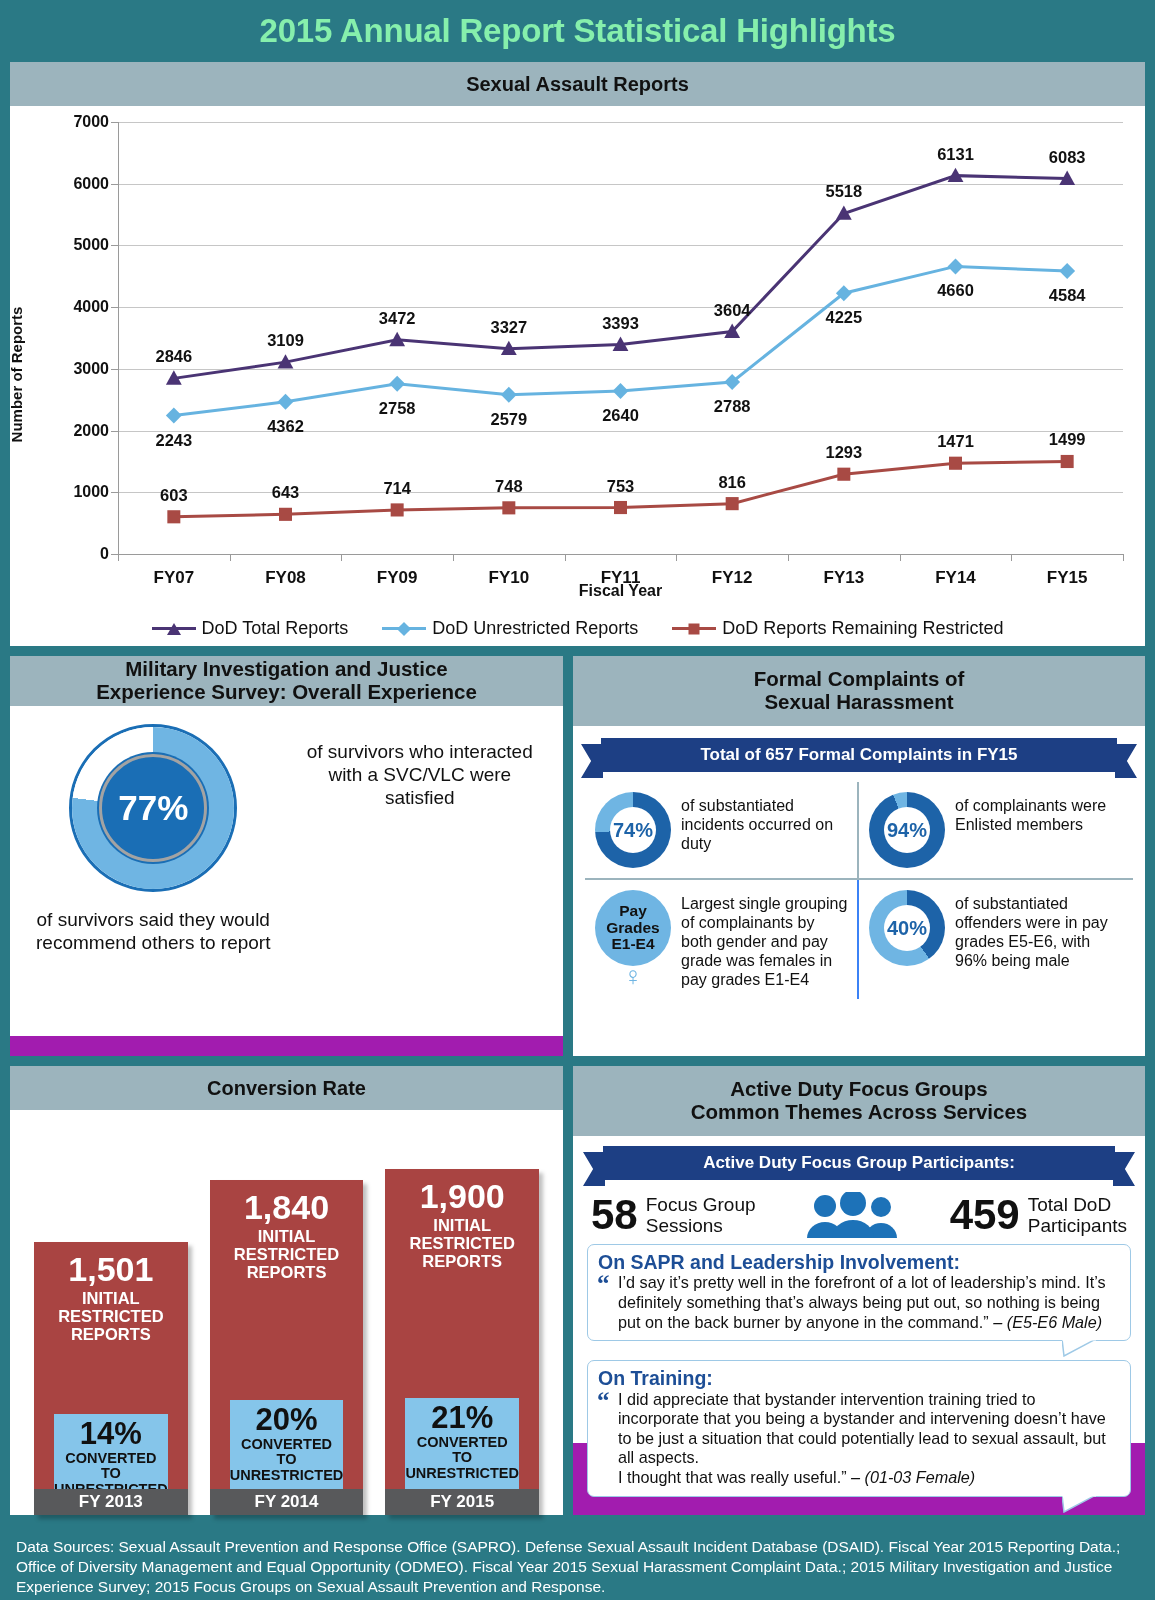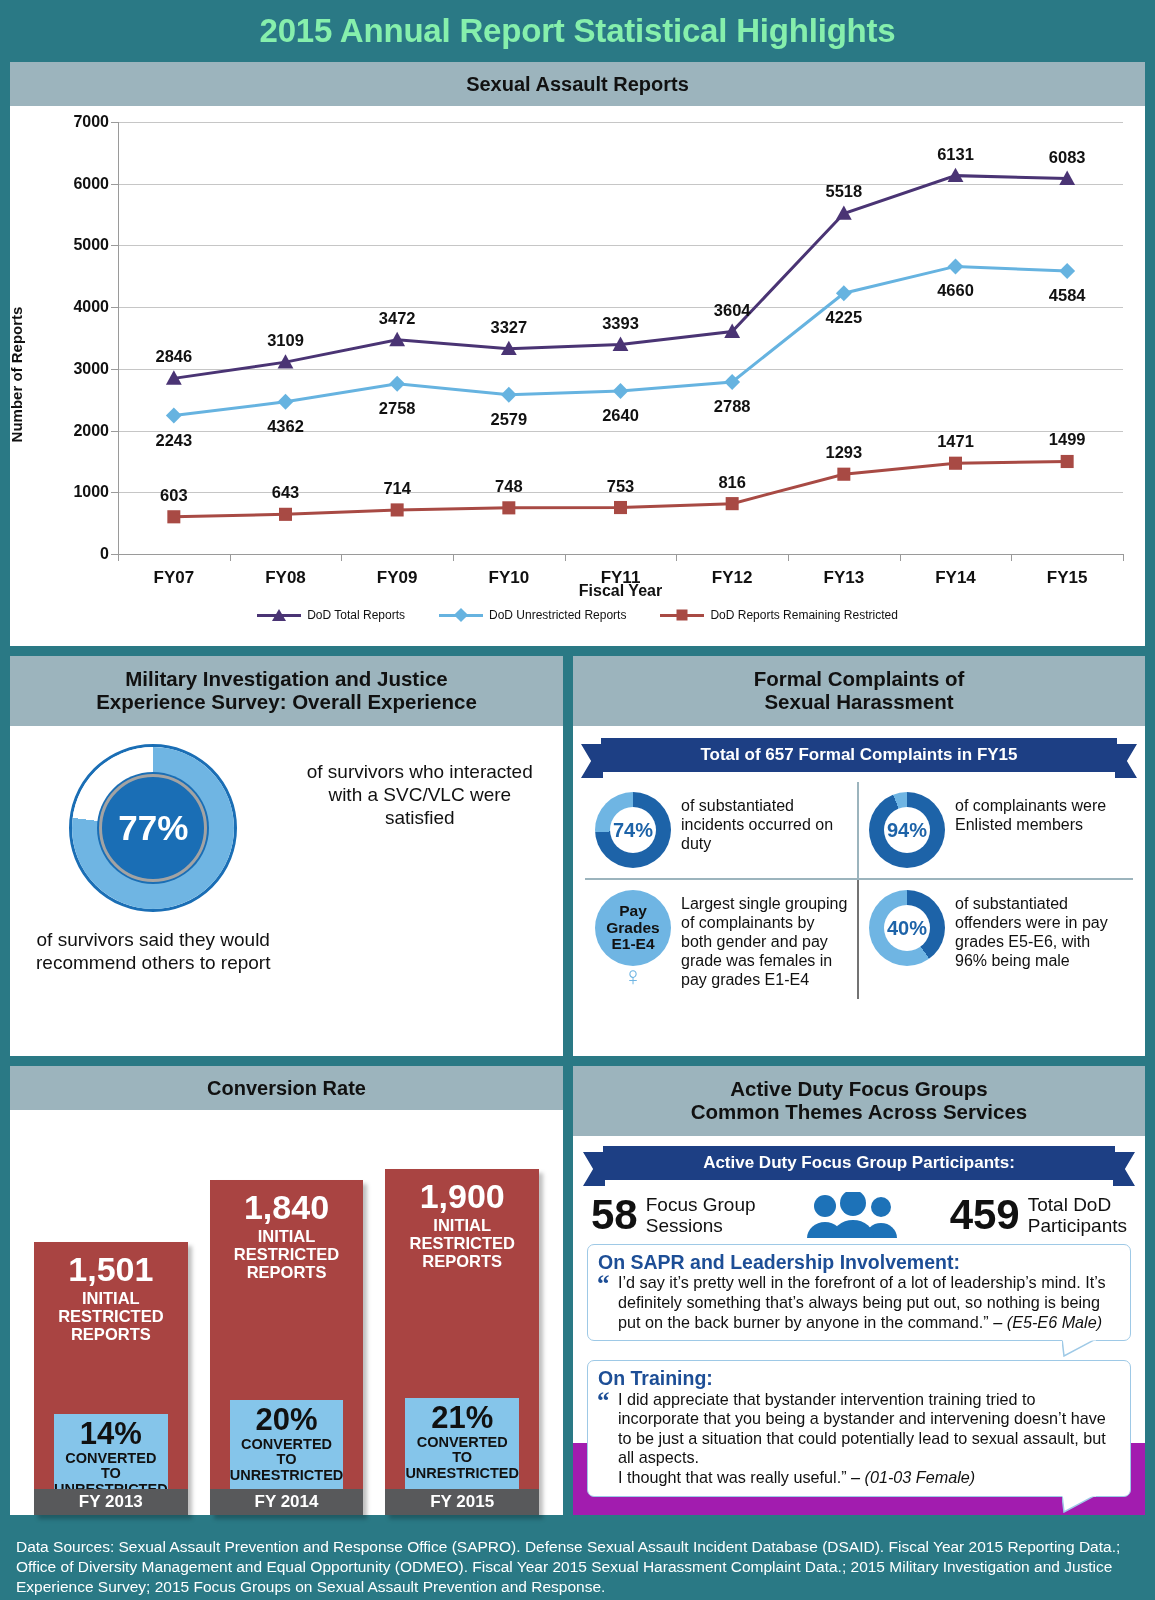--- a/index.html
+++ b/index.html
@@ -63,34 +63,34 @@
   }
   .xaxis-title {
     position: absolute; left: 108px; right: 22px; bottom: 46px;
     text-align: center; font-size: 16px; font-weight: bold;
   }
   .dlabel {
     position: absolute; transform: translate(-50%,-50%);
     font-size: 16.5px; font-weight: bold; white-space: nowrap;
   }
   .legend {
-    position: absolute; left: 0; right: 0; bottom: 24px;
+    position: absolute; left: 0; right: 0; bottom: 7px;
     display: flex; align-items: center; justify-content: center; gap: 34px;
-    font-size: 12px;
+    font-size: 18px;
   }
   .legend-item { display: flex; align-items: center; gap: 6px; }
   .legend-line { width: 44px; height: 3px; position: relative; }
   .legend-mark { position: absolute; left: 50%; top: 50%; transform: translate(-50%,-50%); }
 
   
   .row { display: flex; gap: 10px; margin: 10px; }
   .col-left { width: 553px; }
   .col-right { flex: 1; }
 
-  .sec-mijes .panel-head { height: 70px; font-size: 20.5px; text-align: center; }
+  .sec-mijes .panel-head { height: 50px; font-size: 20.5px; text-align: center; }
   .mijes-body { background: #fff; height: 330px; padding: 18px 10px 0; }
   .donut-row { display: flex; justify-content: space-around; }
   .donut-cell { width: 250px; text-align: center; }
   .big-donut { width: 168px; height: 168px; margin: 0 auto; position: relative; }
   .big-donut .ring-outline {
     position:absolute; inset:0; border-radius:50%;
     border: 3px solid #1a6eb5; background: #fff;
   }
   .big-donut .arc { position: absolute; inset: 3px; border-radius: 50%; }
   .big-donut .inner {
@@ -115,21 +115,21 @@
   .ribbon-tail {
     position: absolute; top: 6px; width: 22px; height: 34px; background: #1d3f84;
   }
   .ribbon-tail.l { left: -20px; clip-path: polygon(0 0, 100% 0, 100% 100%, 0 100%, 46% 50%); }
   .ribbon-tail.r { right: -20px; clip-path: polygon(0 0, 100% 0, 54% 50%, 100% 100%, 0 100%); }
 
   .fc-grid { display: grid; grid-template-columns: 1fr 1fr; }
   .fc-cell { display: flex; align-items: flex-start; gap: 10px; padding: 10px 8px 10px 10px; }
   .fc-cell.b1 { border-right: 2px solid #9cb4bd; border-bottom: 2px solid #9cb4bd; }
   .fc-cell.b2 { border-bottom: 2px solid #9cb4bd; }
-  .fc-cell.b3 { border-right: 2px solid #737373; }
+  .fc-cell.b3 { border-right: 2px solid #3b82f6; }
   .mini-donut { width: 76px; height: 76px; flex: 0 0 76px; position: relative; }
   .mini-donut .arc { position:absolute; inset:0; border-radius:50%; }
   .mini-donut .hole {
     position: absolute; inset: 15px; border-radius: 50%; background: #fff;
     display: flex; align-items: center; justify-content: center;
     font-size: 20px; font-weight: bold; color: #1d63a8;
   }
   .fc-text { font-size: 16px; line-height: 1.19; padding-top: 4px; }
   .paygrade-badge { width: 76px; flex: 0 0 76px; text-align: center; position: relative; }
   .paygrade-circle {

